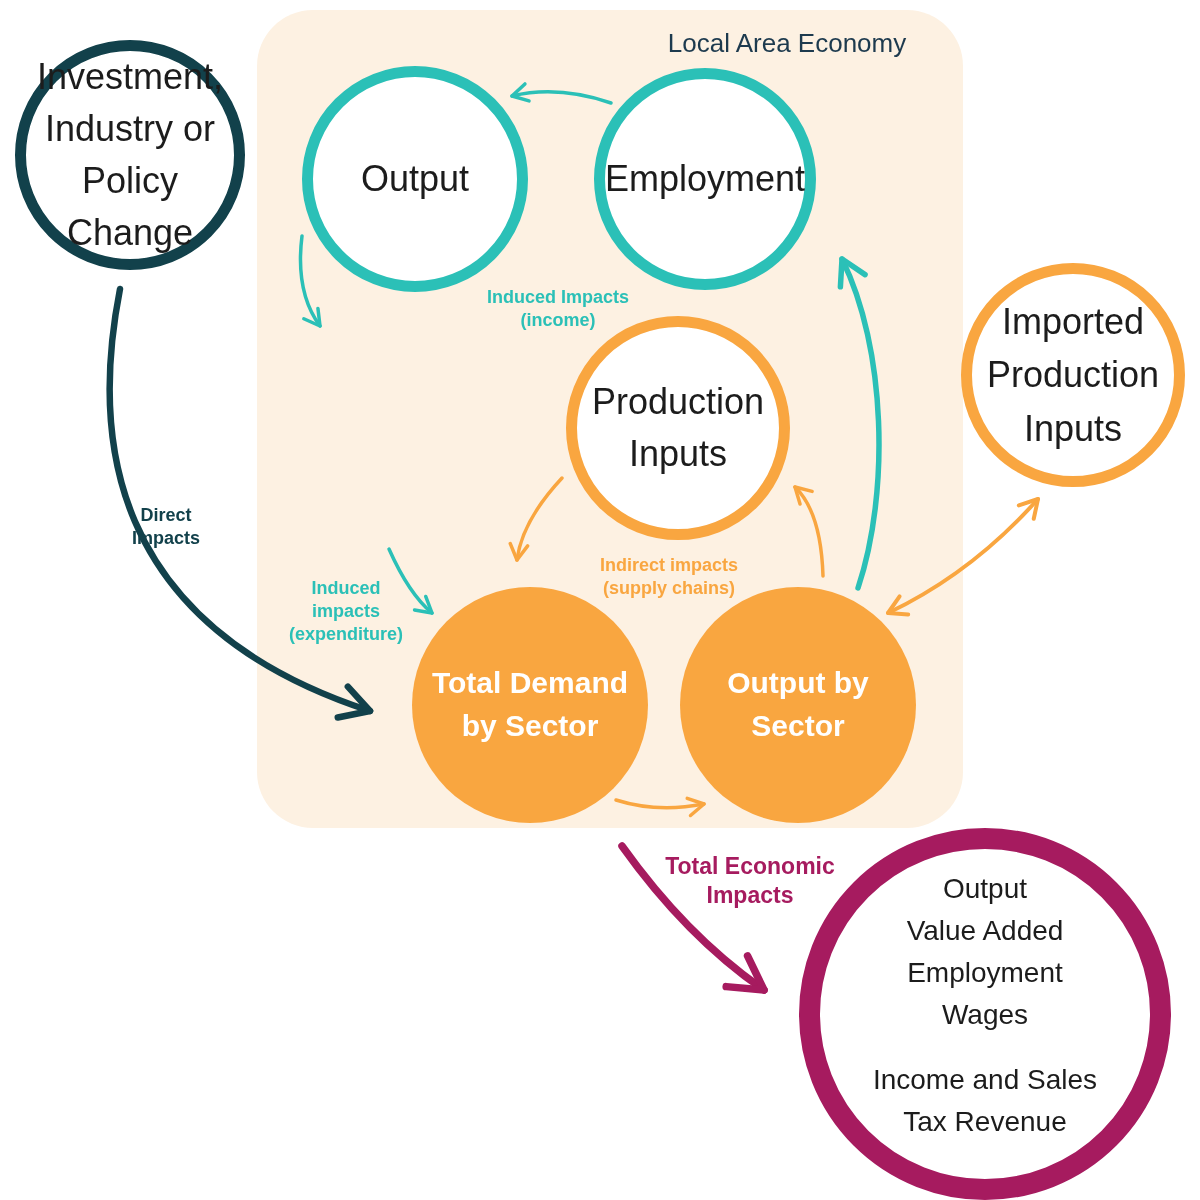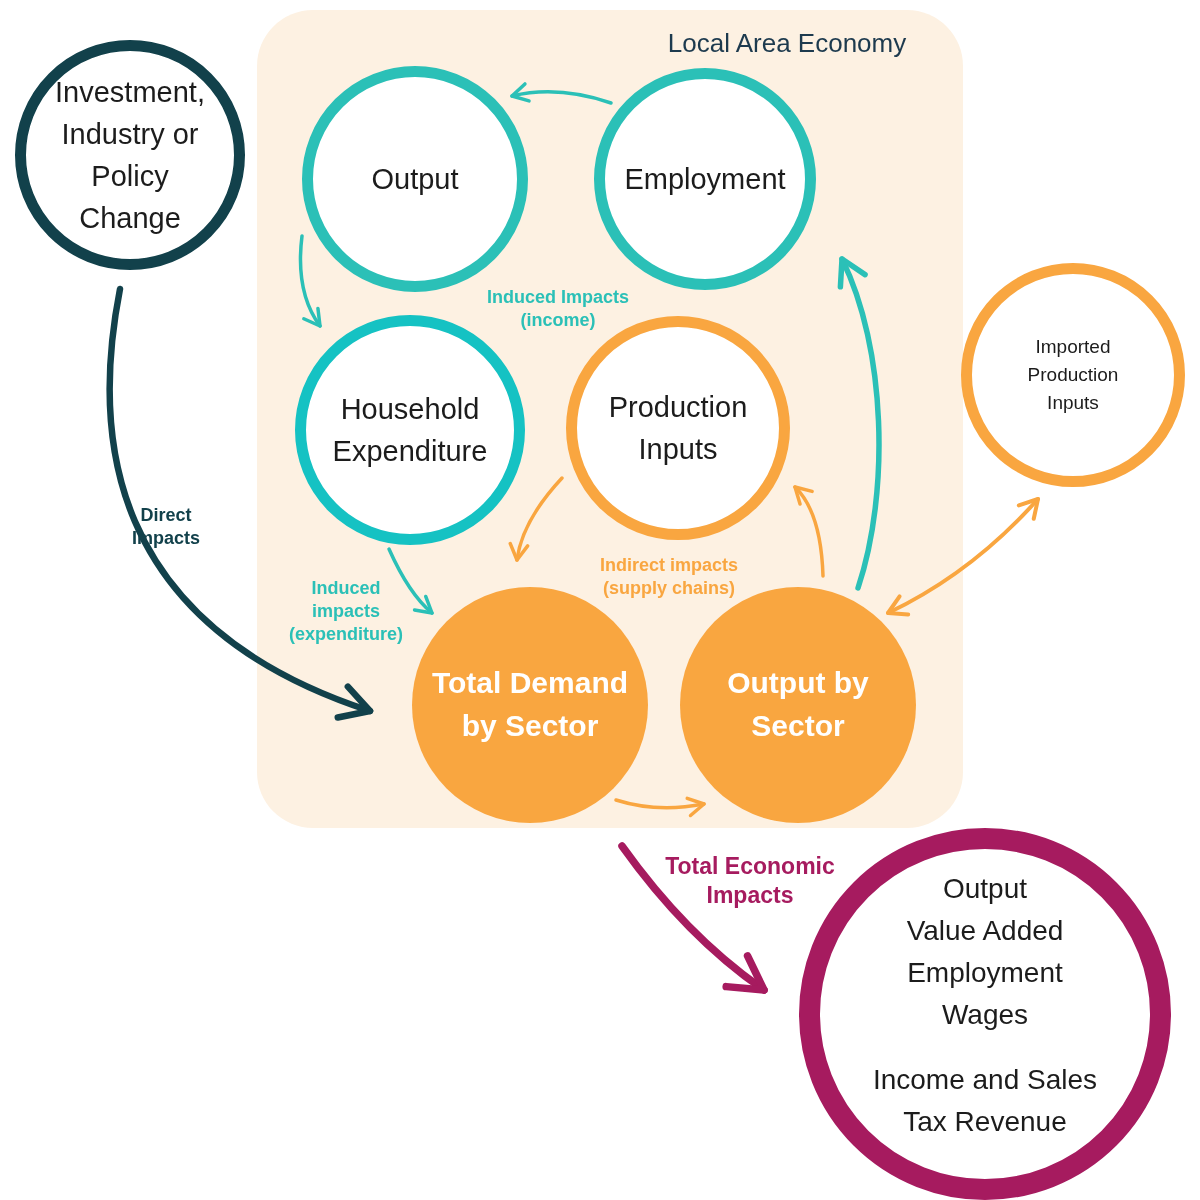--- a/index.html
+++ b/index.html
@@ -18,32 +18,32 @@
   }
   .region-title{
     position:absolute;left:787px;top:43px;transform:translate(-50%,-50%);
     font-size:26px;font-weight:500;color:var(--navy);white-space:pre-line;text-align:center;
   }
   .node{
     position:absolute;border-radius:50%;display:flex;flex-direction:column;
     align-items:center;justify-content:center;text-align:center;background:var(--white);
   }
   .node-label{
-    white-space:pre-line;font-size:29px;line-height:1.45;color:var(--text);
+    white-space:pre-line;font-size:36px;line-height:1.45;color:var(--text);
   }
   .n-investment{left:15px;top:40px;width:230px;height:230px;border:11px solid var(--dark-teal);}
   .n-incomes{left:302px;top:66px;width:226px;height:226px;border:11px solid var(--teal);}
   .n-employment{left:594px;top:68px;width:222px;height:222px;border:11px solid var(--teal);}
   .n-household{left:295px;top:315px;width:230px;height:230px;border:11px solid var(--cyan);}
   .n-production{left:566px;top:316px;width:224px;height:224px;border:11px solid var(--orange);}
   .n-demand{left:412px;top:587px;width:236px;height:236px;background:var(--orange);}
   .n-output{left:680px;top:587px;width:236px;height:236px;background:var(--orange);}
   .n-demand .node-label,.n-output .node-label{color:var(--white);font-size:30px;font-weight:600;line-height:1.42;}
   .n-imported{left:961px;top:263px;width:224px;height:224px;border:11px solid var(--orange);}
-  .n-imported .node-label{font-size:19px;line-height:1.48;}
+  .n-imported .node-label{font-size:36px;line-height:1.48;}
   .n-outcomes{left:799px;top:828px;width:372px;height:372px;border:21px solid var(--magenta);padding-bottom:18px;gap:12px;}
   .n-outcomes .node-label{font-size:28px;line-height:1.5;}
   .n-outcomes .second{margin-top:11px;}
   .flow-label{
     position:absolute;transform:translate(-50%,-50%);text-align:center;
     font-size:18px;font-weight:bold;line-height:1.27;white-space:pre-line;
   }
   .fl-direct{left:166px;top:527px;color:var(--dark-teal);}
   .fl-induced-income{left:558px;top:309px;color:var(--teal);}
   .fl-induced-exp{left:346px;top:611px;color:var(--teal);}
@@ -97,24 +97,20 @@
 Industry or
 Policy
 Change</span>
   </div>
   <div class="node n-incomes">
     <span class="node-label">Output</span>
   </div>
   <div class="node n-employment">
     <span class="node-label">Employment</span>
   </div>
-  <div class="node n-household">
-    <span class="node-label">Household
-Expenditure</span>
-  </div>
   <div class="node n-production">
     <span class="node-label">Production
 Inputs</span>
   </div>
   <div class="node n-demand">
     <span class="node-label">Total Demand
 by Sector</span>
   </div>
   <div class="node n-output">
     <span class="node-label">Output by

